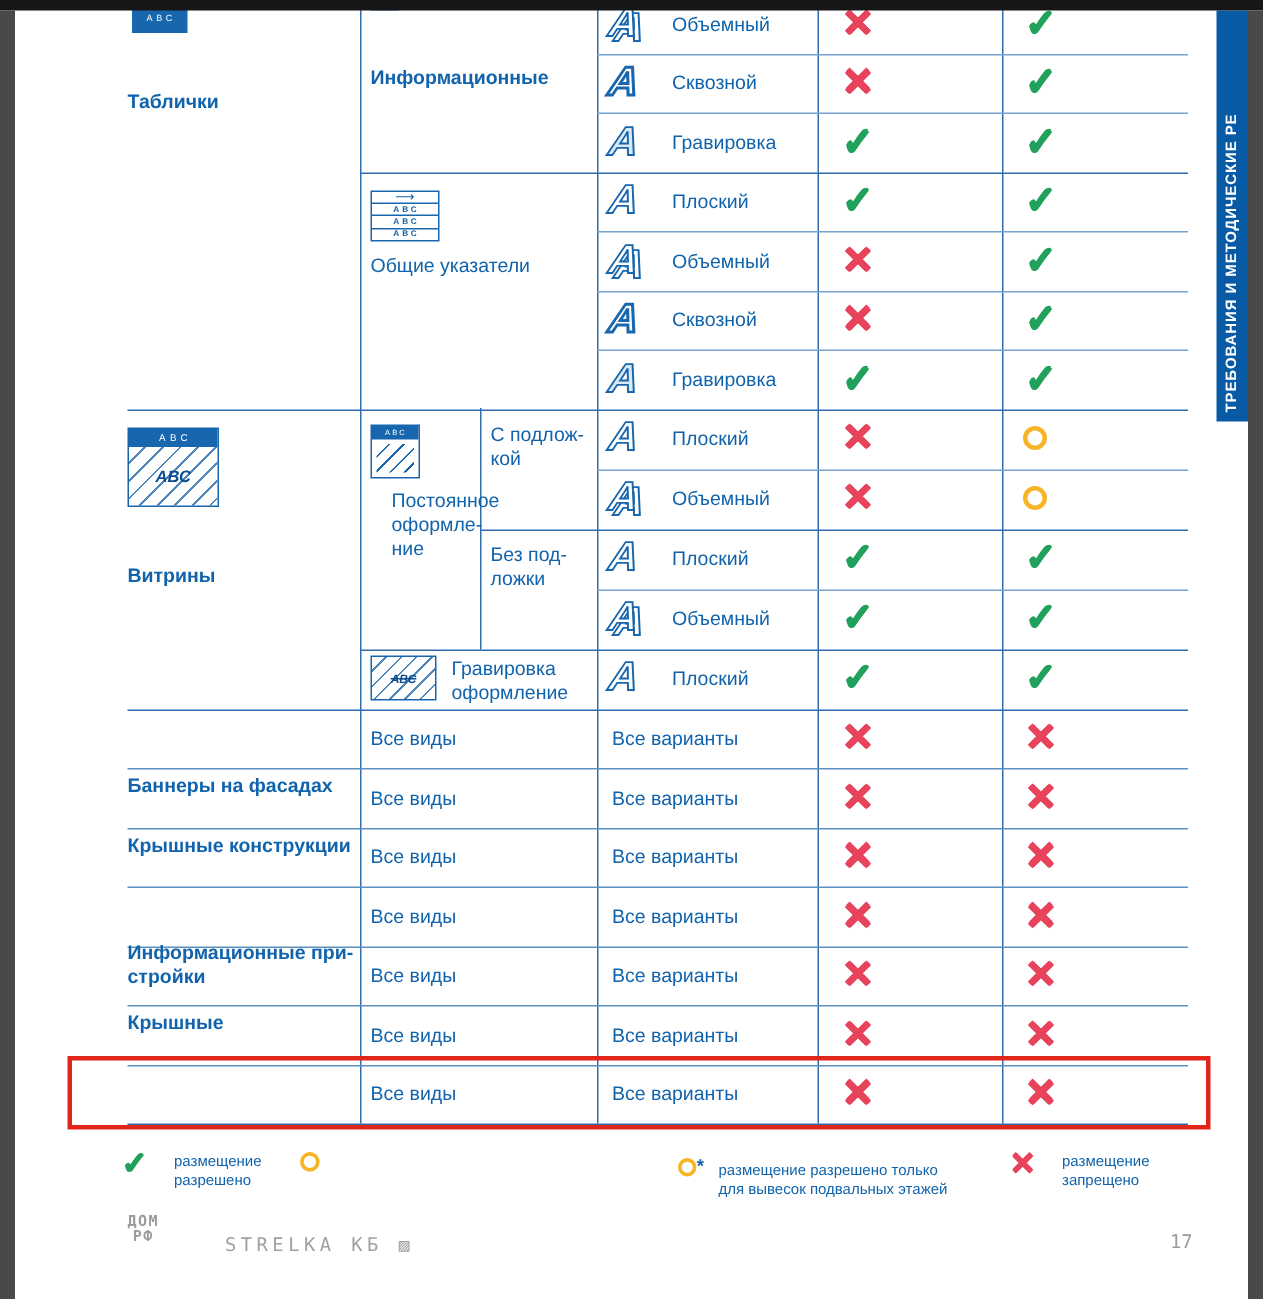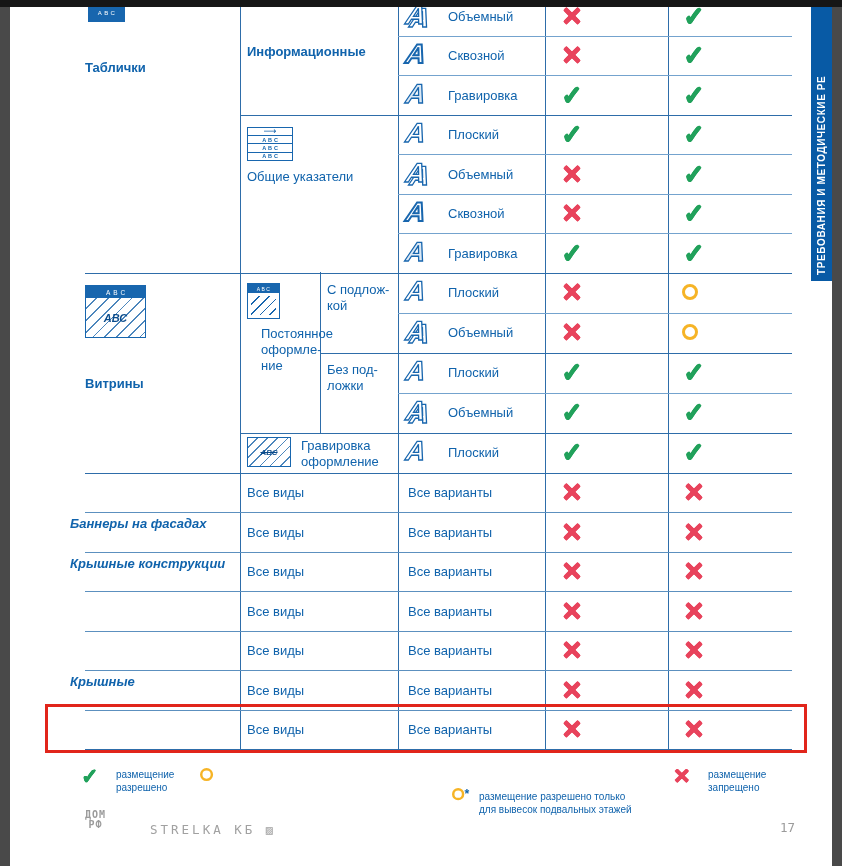--- a/index.html
+++ b/index.html
@@ -27,21 +27,21 @@
   
   .blue  { color:#1063AC; font-size:13px; }
   .bold  { font-weight:bold;margin-top:32px; }
   .pre   { white-space:pre-line; line-height:16px; }
 
   
   .trow { position:absolute; left:0; width:806px; height:39.5px; }
   .trow > .cell { position:absolute; top:50%; transform:translateY(-50%); }
   .c-letter { left:404px; } .c-type { left:448px; }
   .c-m1 { left:560px; } .c-m2 { left:682px; }
-  .c-cat { left:70px; width:158px; line-height:16px;font-style:italic; }
+  .c-cat { left:85px; width:158px; line-height:16px; }
   .c-kinds { left:247px; } .c-vars { left:408px; }
 
   
   .mark { display:inline-flex; align-items:center; justify-content:center; min-width:24px; height:24px;
           font-size:25px; font-weight:bold; line-height:24px; }
   .mark[data-mark="check"]::before { content:"✓"; color:#21A15B;
       text-shadow:.7px 0 #21A15B, -.7px 0 #21A15B, 0 .7px #21A15B, 0 -.7px #21A15B; }
   .mark[data-mark="cross"]::before { content:"✕"; color:#E8435C;
       text-shadow:.8px 0 #E8435C, -.8px 0 #E8435C, 0 .8px #E8435C, 0 -.8px #E8435C; }
   .mark[data-mark="circle"] { width:16px; height:16px; min-width:16px; border:3.5px solid #F6B426; border-radius:50%; }
@@ -260,20 +260,22 @@
     <span class="cell c-m1 mark" data-mark="cross"></span>
     <span class="cell c-m2 mark" data-mark="cross"></span>
   </div>
   <div class="trow" style="top:551.5px">
     <span class="cell c-kinds blue">Все виды</span>
     <span class="cell c-vars blue">Все варианты</span>
     <span class="cell c-m1 mark" data-mark="cross"></span>
     <span class="cell c-m2 mark" data-mark="cross"></span>
   </div>
   <div class="trow" style="top:591px">
+    <span class="cell c-cat blue bold pre">Информационные при-
+стройки</span>
     <span class="cell c-kinds blue">Все виды</span>
     <span class="cell c-vars blue">Все варианты</span>
     <span class="cell c-m1 mark" data-mark="cross"></span>
     <span class="cell c-m2 mark" data-mark="cross"></span>
   </div>
   <div class="trow" style="top:630.5px">
     <span class="cell c-cat blue bold pre">Крышные</span>
     <span class="cell c-kinds blue">Все виды</span>
     <span class="cell c-vars blue">Все варианты</span>
     <span class="cell c-m1 mark" data-mark="cross"></span>
@@ -296,21 +298,21 @@
 
   <div>
     <div class="abs leg" style="left:80px;top:766px">
       <span class="mark" data-mark="check"></span>
       <span class="ltext">размещение
 разрешено</span>
     </div>
     <div class="abs leg" style="left:200px;top:768px">
       <span class="mark" data-mark="circle"></span>
     </div>
-    <div class="abs leg" style="left:452px;top:788px">
+    <div class="abs leg" style="left:452px;top:772px">
       <span class="mark" data-mark="circle-asterisk"></span>
       <span class="ltext">размещение разрешено только
 для вывесок подвальных этажей</span>
     </div>
     <div class="abs leg" style="left:672px;top:766px">
       <span class="mark" data-mark="cross"></span>
       <span class="ltext">размещение
 запрещено</span>
     </div>
   </div>

